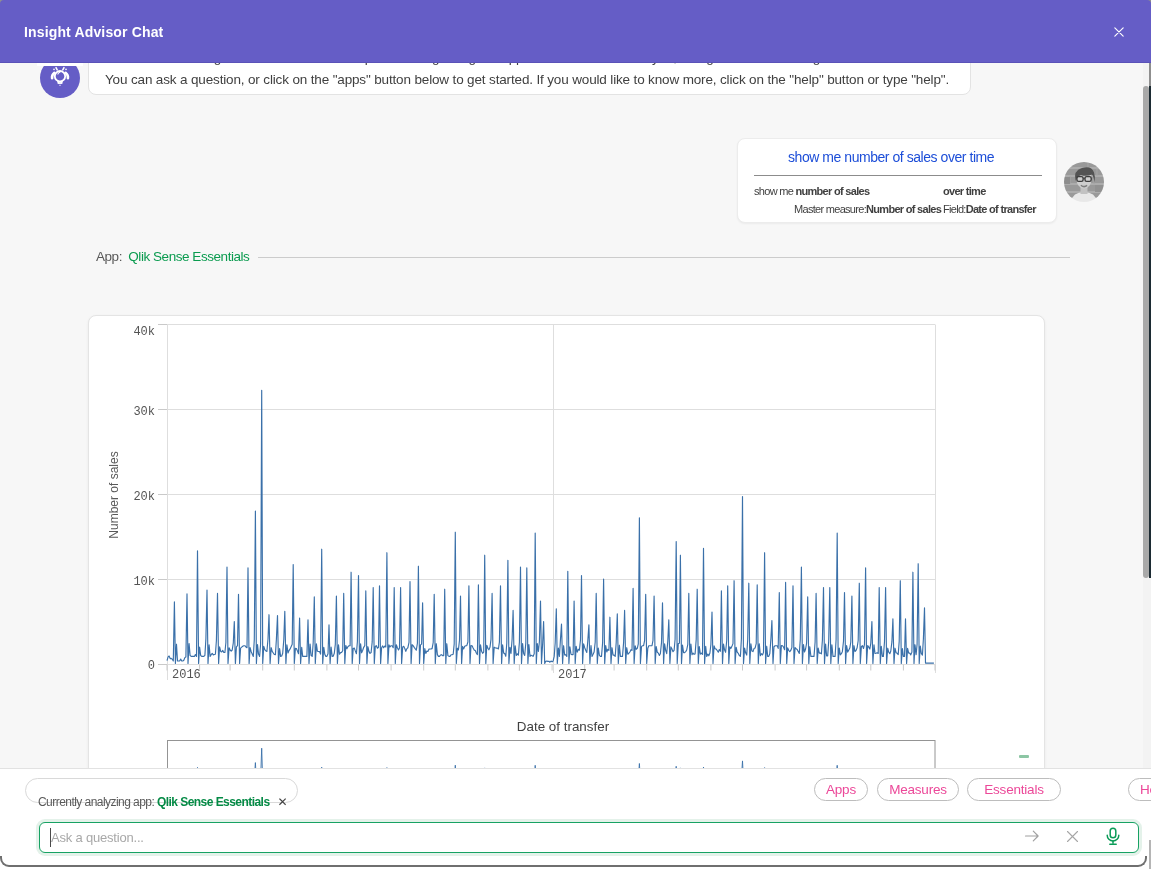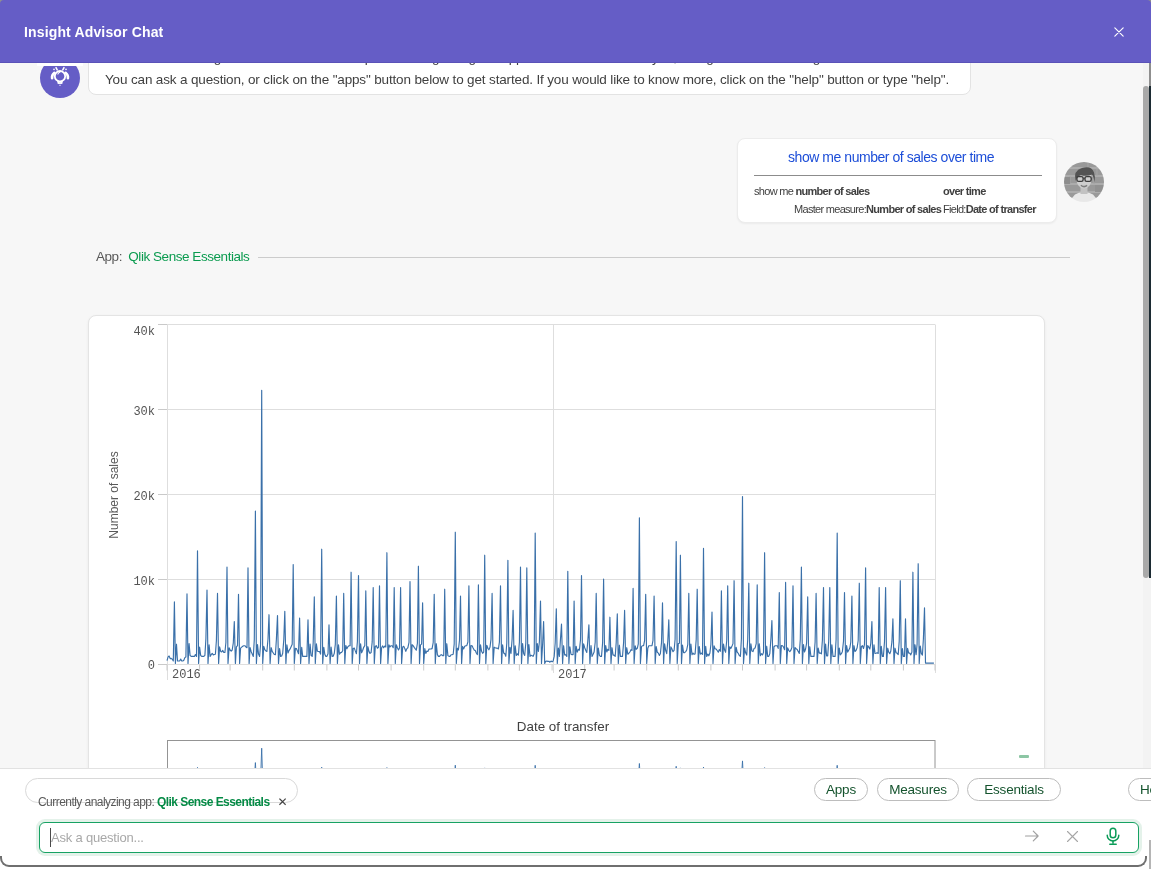--- a/index.html
+++ b/index.html
@@ -36,21 +36,21 @@
 
 
 #card { left:88px; top:283px; width:957px; height:475px; background:#fff; border:1px solid #e4e4e4; border-radius:8px; z-index:5; box-shadow:0 1px 3px rgba(0,0,0,0.06);margin-top:32px; }
 #greenbar { left:1019px; top:755px; width:10px; height:2.5px; background:#8cc6a4; z-index:7; border-radius:1px; }
 
 
 #bottombar { left:0; top:768px; width:1151px; height:101px; background:#ffffff; border-top:1px solid #e2e2e2; z-index:30; }
 #chip { position:absolute; left:25px; top:9px; height:25px; border:1px solid #d9d9d9; border-radius:13px; background:#fff; font-size:12px; color:#595959; line-height:23px; padding:12px 10px 0 12px; letter-spacing:-0.55px;}
 #chip b { color:#048a45; }
 #chip .x { color:#404040; font-size:12px; margin-left:8px; }
-.pill { position:absolute; top:9px; height:23px; border:1px solid #bdbdbd; border-radius:12px; background:#fff; font-size:13.5px; color:#14532d; text-align:center; line-height:21px; letter-spacing:-0.2px;}
+.pill { position:absolute; top:9px; height:23px; border:1px solid #bdbdbd; border-radius:12px; background:#fff; font-size:13.5px; color:#ec4899; text-align:center; line-height:21px; letter-spacing:-0.2px;}
 #inputbox { position:absolute; left:39px; top:53px; width:1100px; height:31px; border:1.5px solid #17a263; border-radius:6px; background:#fff; box-shadow:0 0 0 3px #e4f2ea; }
 #ph { position:absolute; left:11px; top:7px; font-size:13px; color:#a8a8a8; letter-spacing:-0.2px;}
 #caret { position:absolute; left:9.5px; top:5px; width:1.2px; height:19px; background:#4a4a4a; }
 
 
 #sb-track { left:1143px; top:63px; width:8px; height:705px; background:#f3f3f3; z-index:31; }
 #sb-thumb { left:1143px; top:86px; width:6px; height:492px; background:#a9a9a9; border-radius:3px; z-index:32; }
 #dark-edge { left:1149px; top:86px; width:2px; height:492px; background:#1c2b33; z-index:33; }
 #gray-edge { left:1149px; top:63px; width:2px; height:23px; background:#8f8f8f; z-index:33; }
 #sb-bottom { left:1149px; top:840px; width:2px; height:29px; background:#b5b5b5; z-index:33; }

